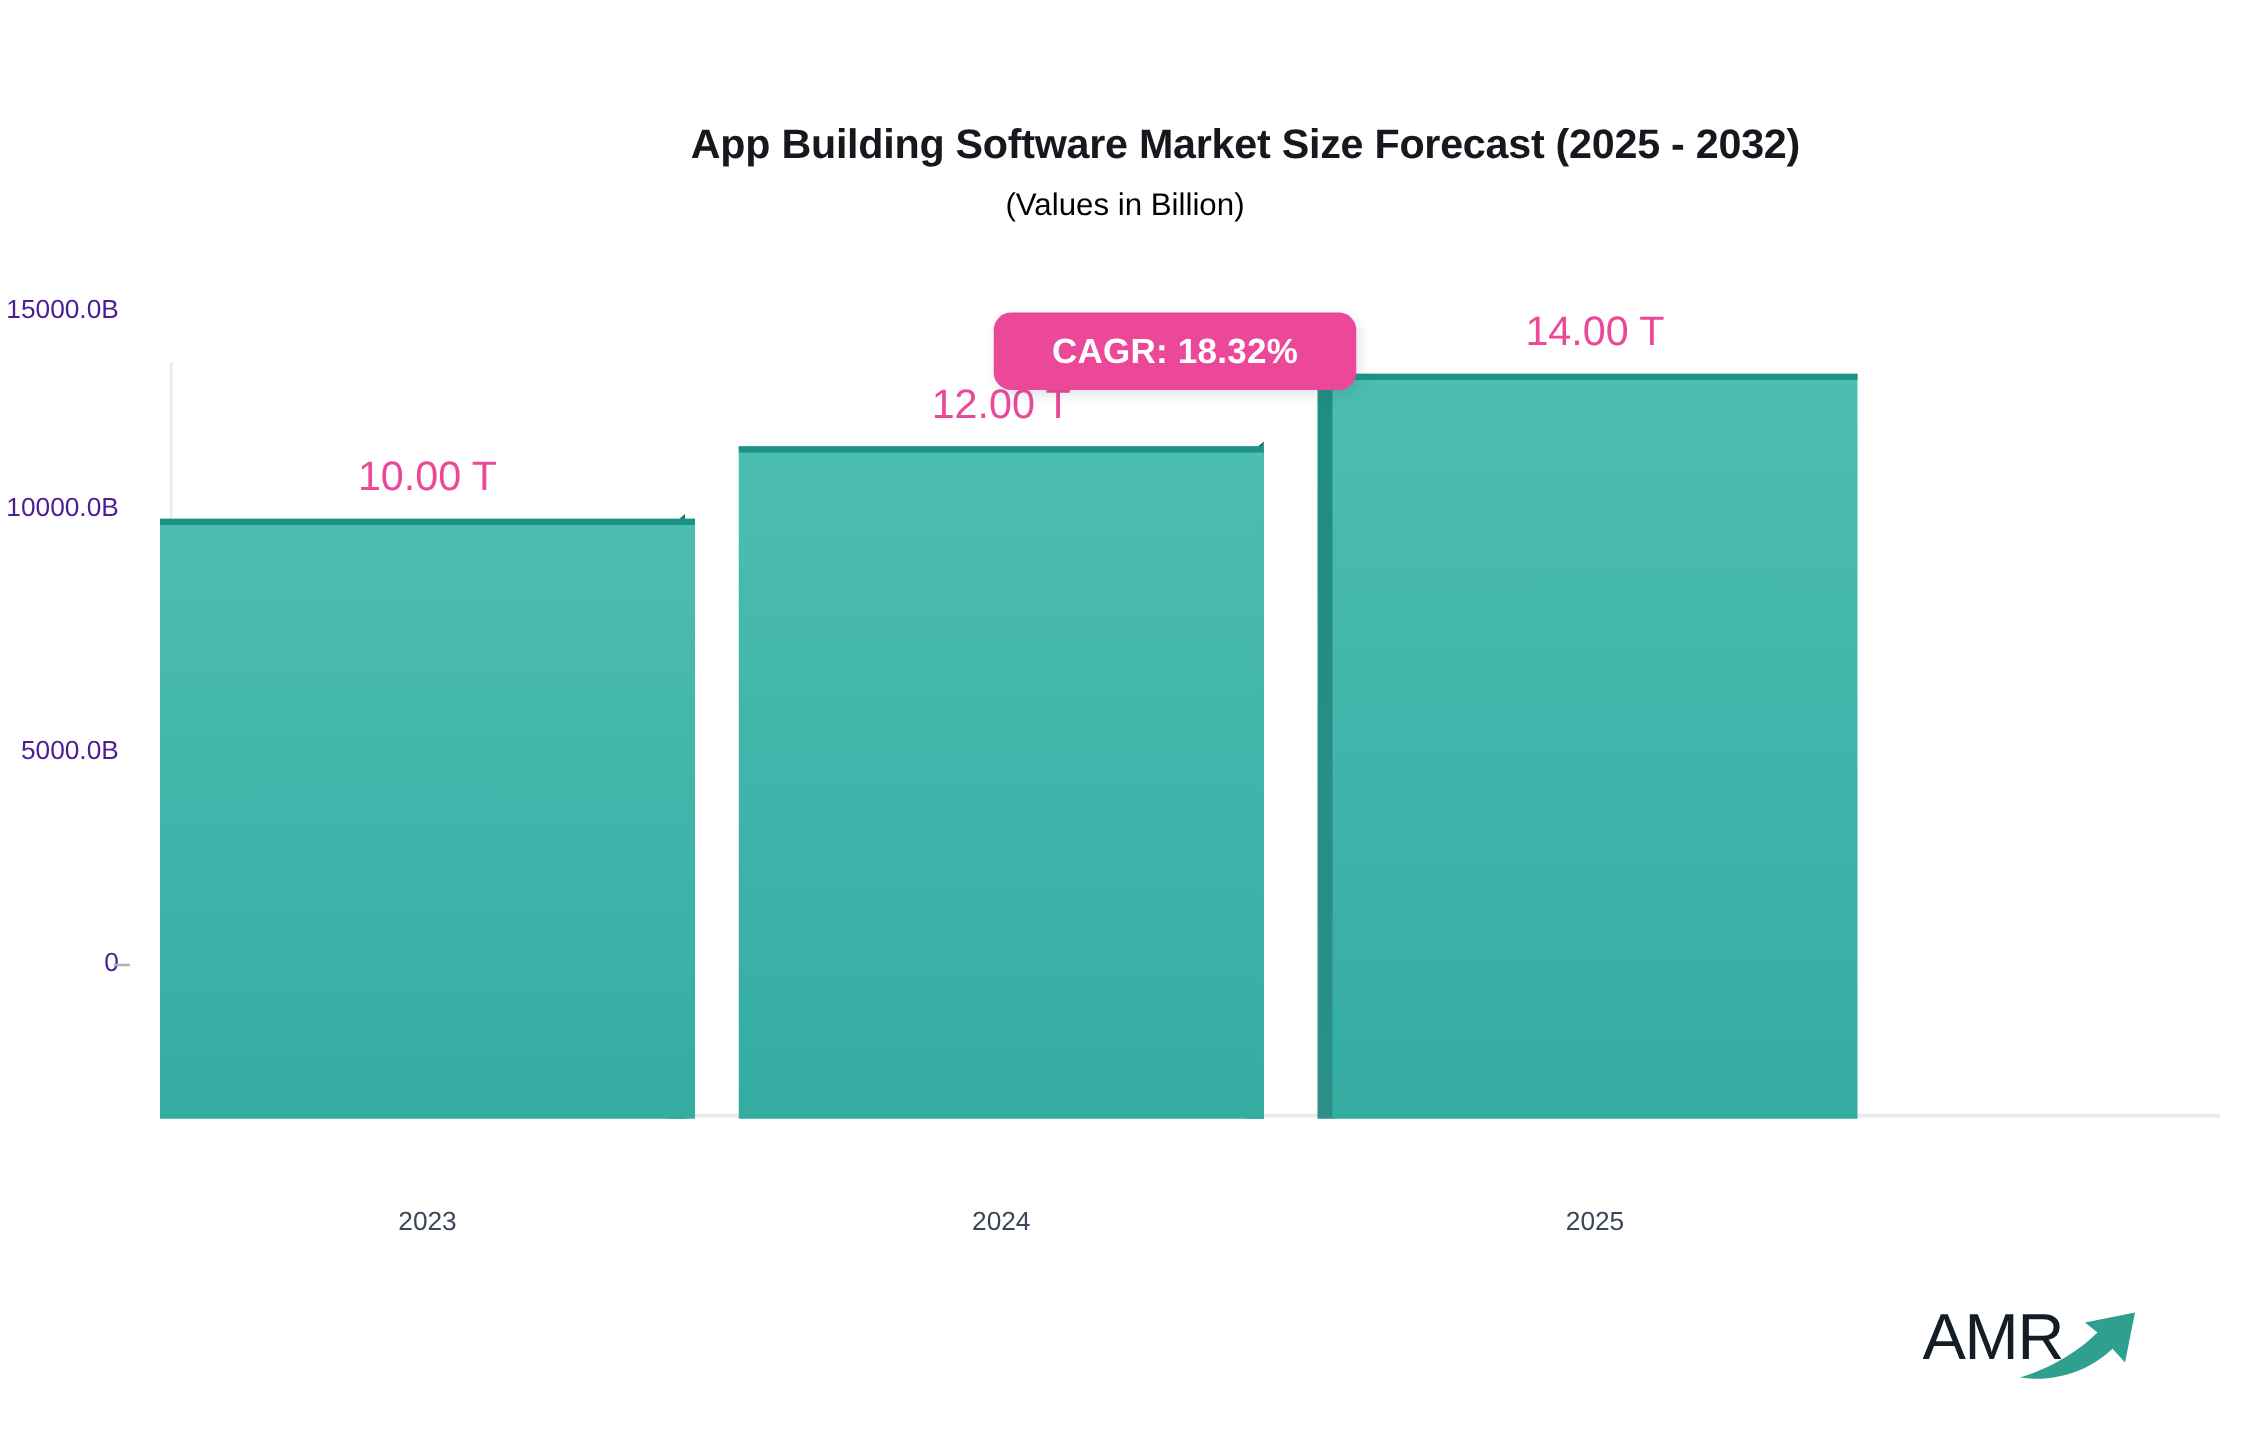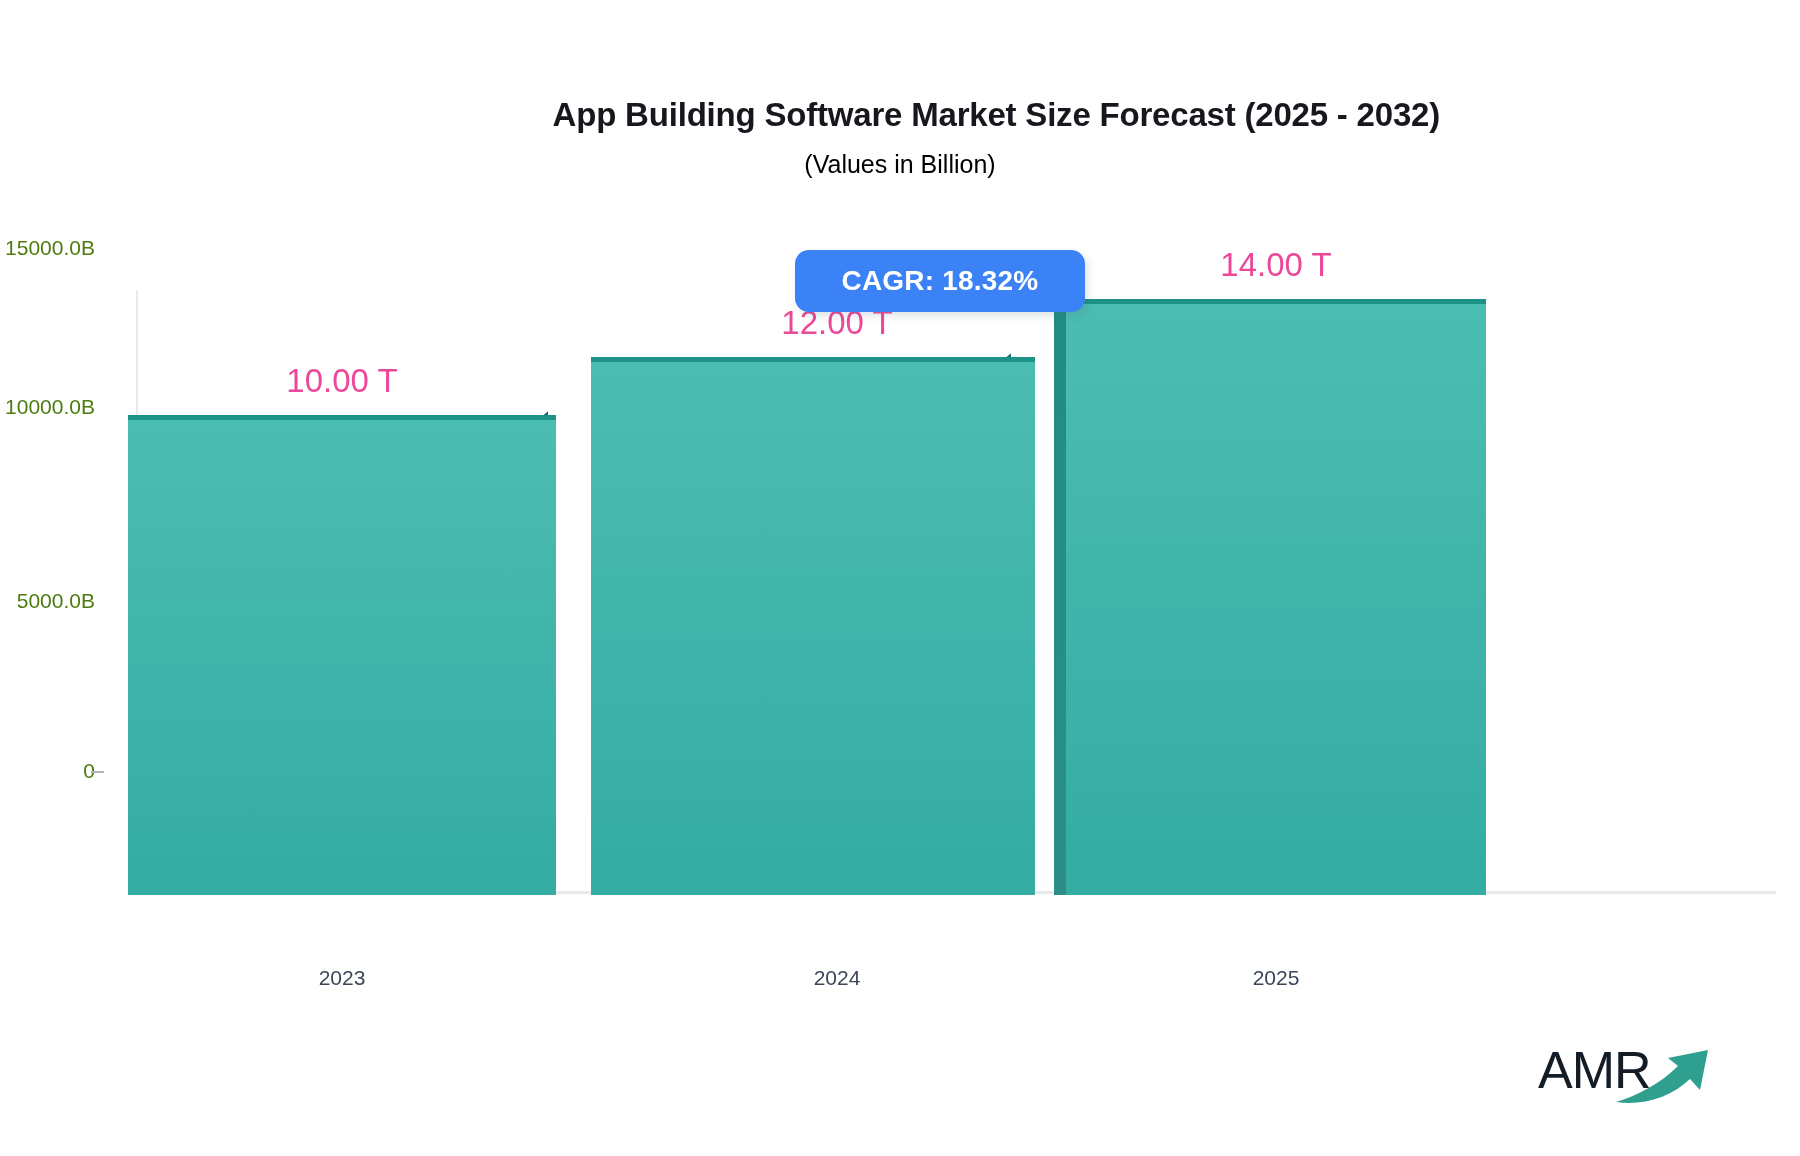--- a/index.html
+++ b/index.html
@@ -48,21 +48,21 @@
     color: #000000;
   }
 
   
   #cagr-badge {
     position: absolute;
     left: 795px;
     top: 250px;
     width: 290px;
     height: 62px;
-    background: #3b82f6;
+    background: #ec4899;
     border-radius: 14px;
     display: flex;
     align-items: center;
     justify-content: center;
     box-shadow: 3px 4px 9px rgba(80,100,110,0.18);
     z-index: 20;
   }
   #cagr-badge .cagr-text {
     color: #ffffff;
     font-size: 28px;
@@ -98,21 +98,21 @@
     height: 3px;
     background: #e7e9ec;
   }
 
   
   .y-tick {
     position: absolute;
     right: 1705px;
     text-align: right;
     font-size: 21px;
-    color: #4d7c0f;
+    color: #4c1d95;
     white-space: nowrap;
   }
   .y-tick-dash {
     position: absolute;
     width: 13px;
     height: 2px;
     background: #aeb4bd;
   }
 
   
@@ -210,21 +210,21 @@
     <div class="bar-group" style="left:-8px; width:428px; height:605px;">
       <div class="bar-side" style="left:406px; bottom:0; height:472px;"></div>
       <div class="bar-side-cap" style="left:406px; top:133px;"></div>
       <div class="bar-face" style="height:480px;">
         <div class="bar-top-edge" style="top:0;"></div>
       </div>
       <div class="bar-value-label" style="bottom:495px;">10.00 T</div>
       <div class="x-tick-label" style="bottom:-95px;">2023</div>
     </div>
 
-    <div class="bar-group" style="left:455px; width:420px; height:605px;padding-left:24px;">
+    <div class="bar-group" style="left:455px; width:420px; height:605px;">
       <div class="bar-side" style="left:406px; bottom:0; height:530px;"></div>
       <div class="bar-side-cap" style="left:406px; top:75px;"></div>
       <div class="bar-face" style="height:538px;">
         <div class="bar-top-edge" style="top:0;"></div>
       </div>
       <div class="bar-value-label" style="bottom:553px;">12.00 T</div>
       <div class="x-tick-label" style="bottom:-95px;">2024</div>
     </div>
 
     <div class="bar-group" style="left:918px; width:420px; height:605px;">

